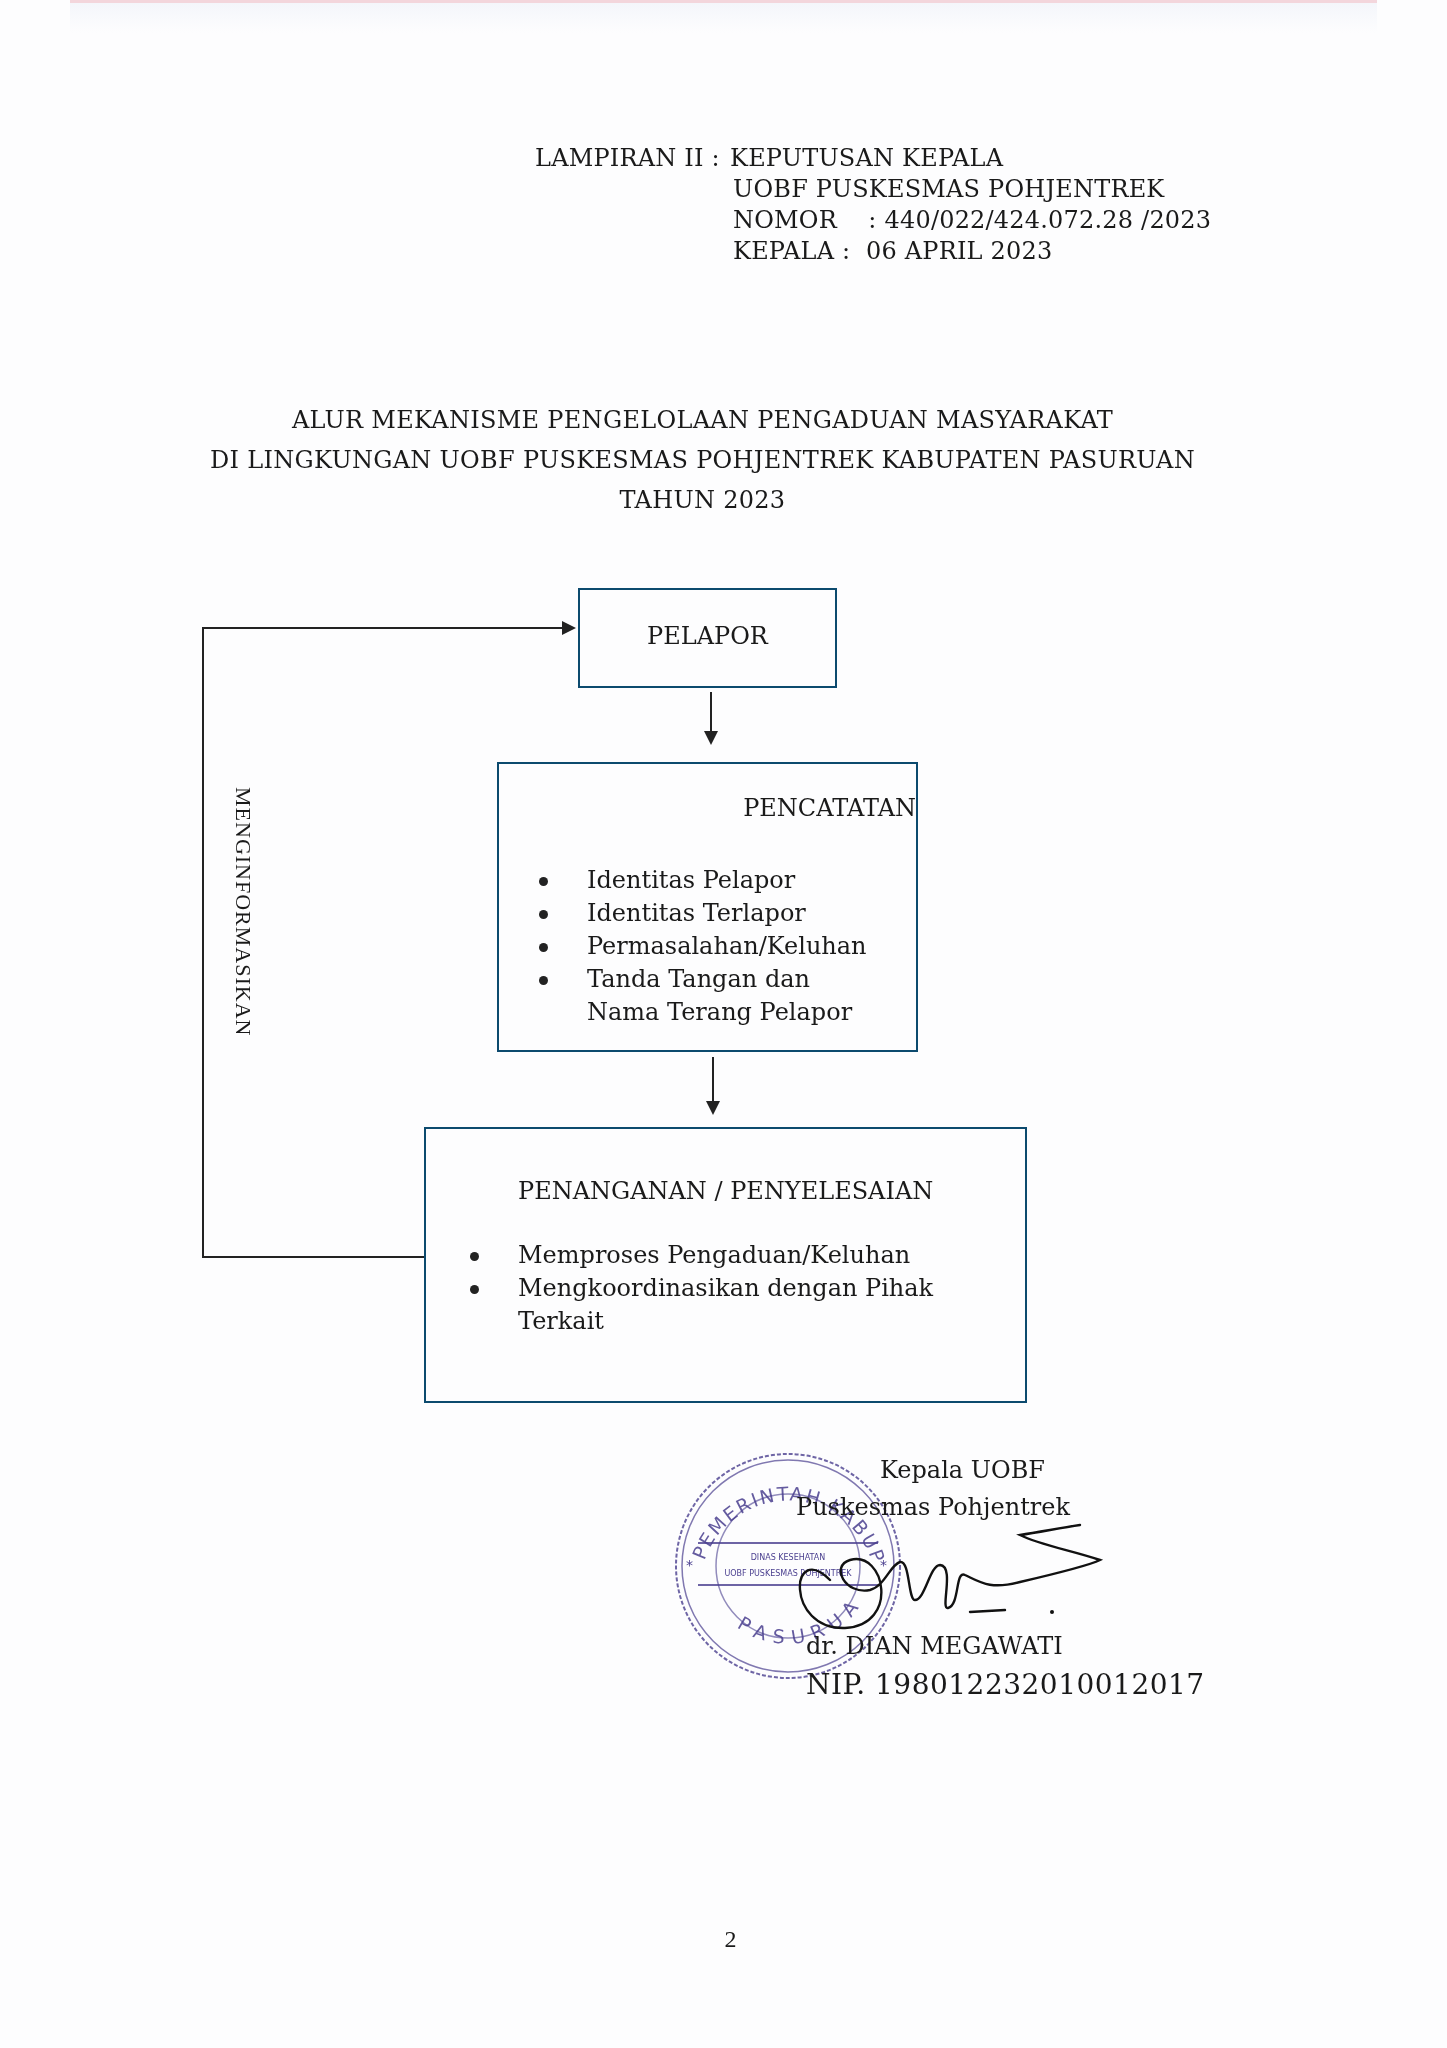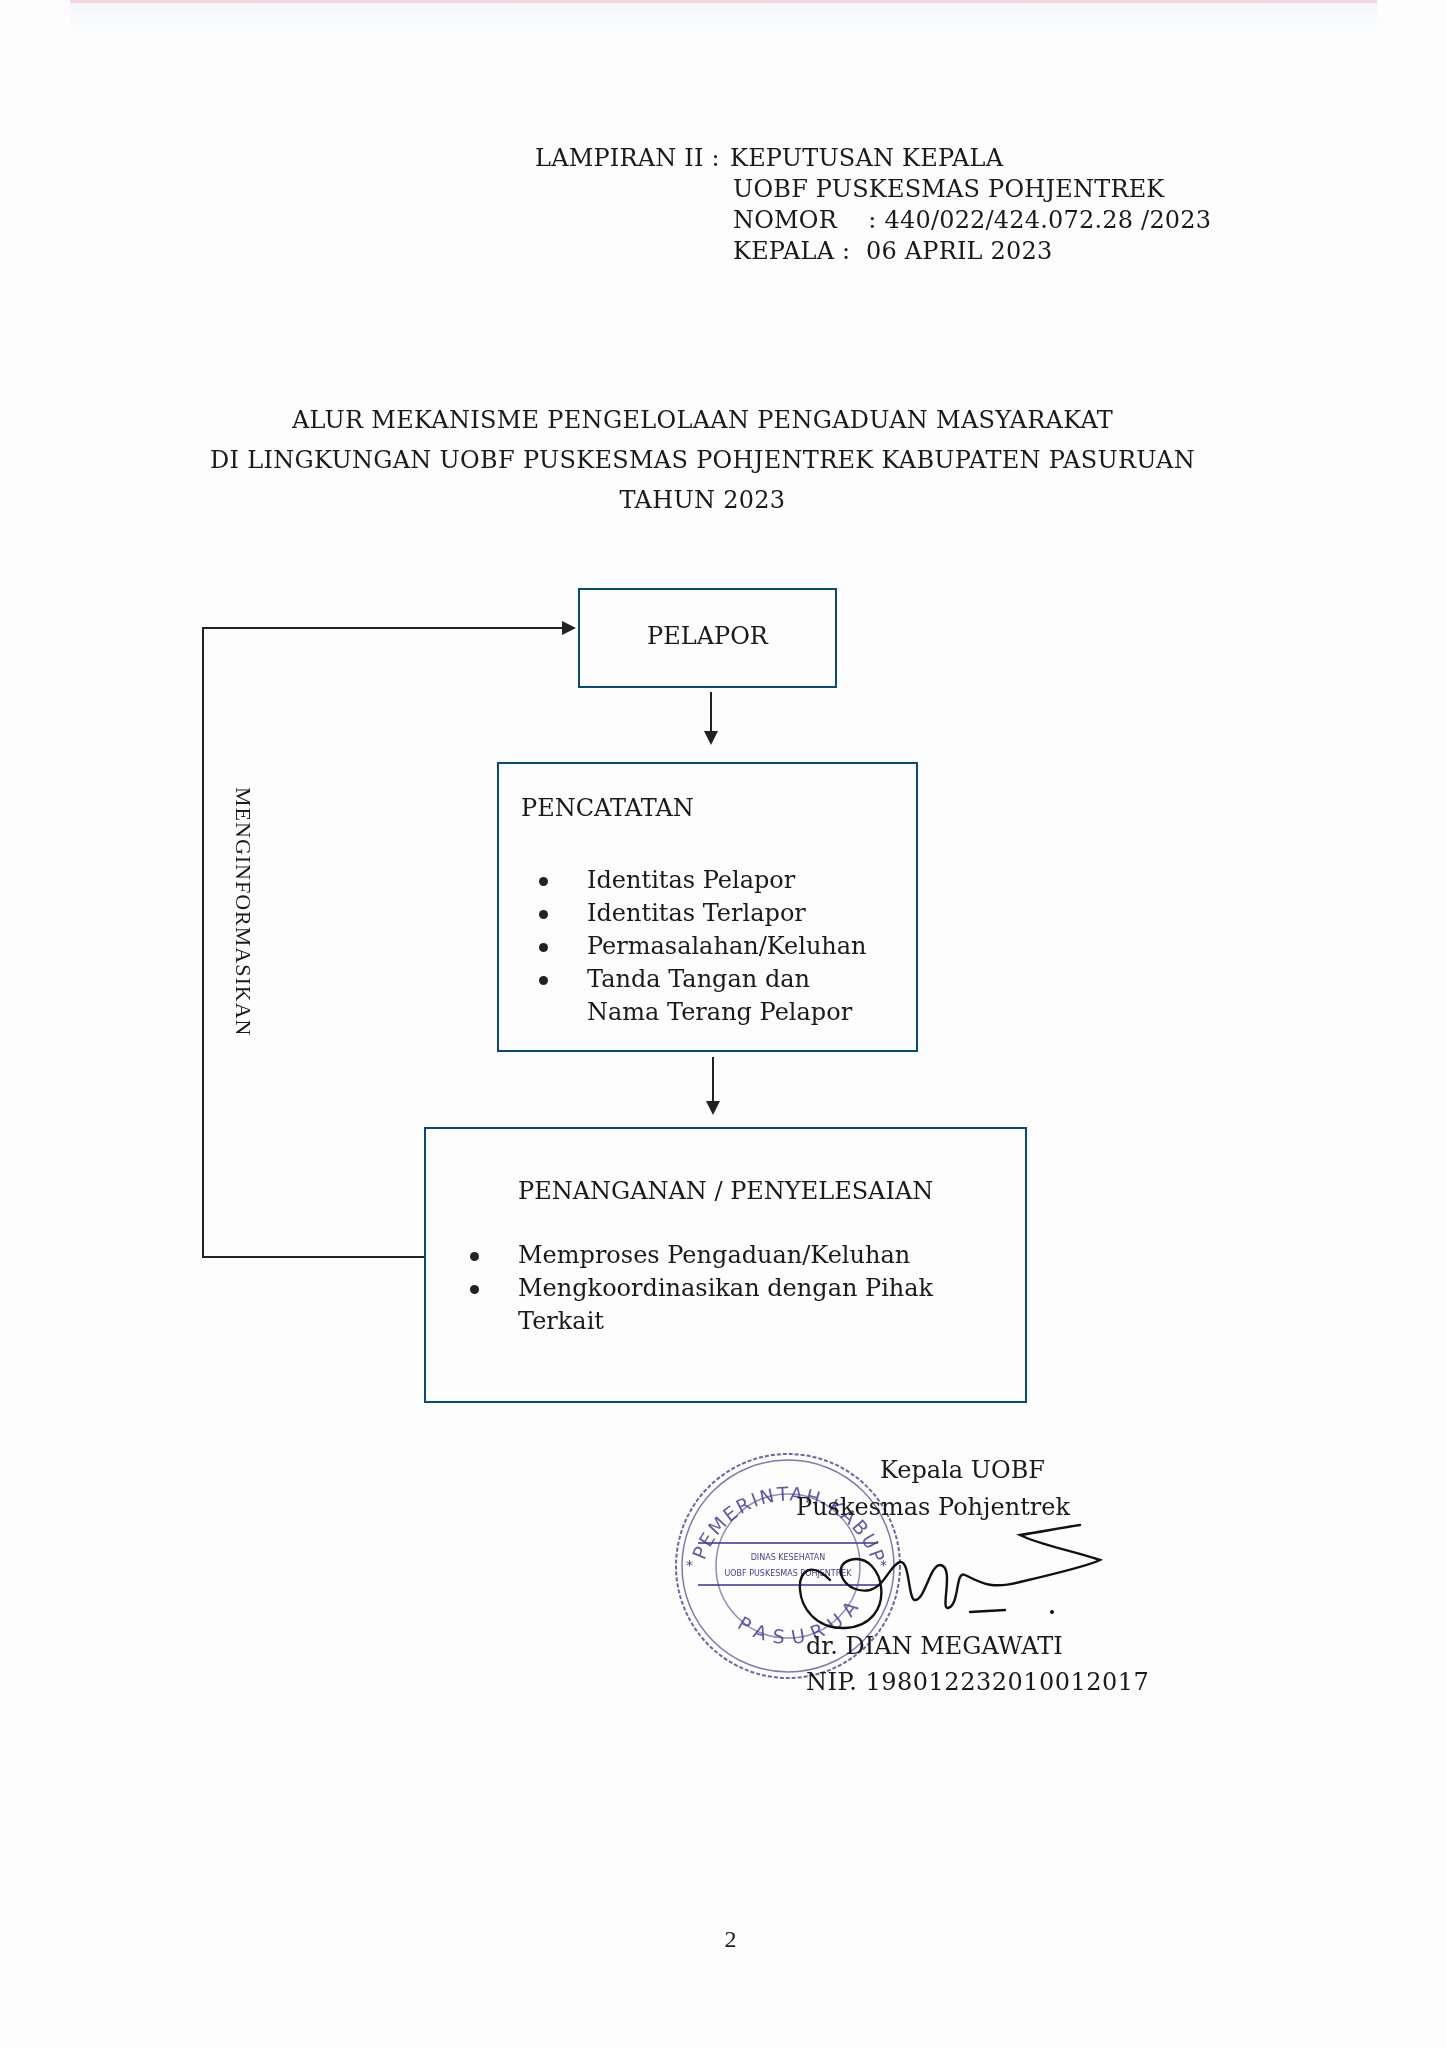--- a/index.html
+++ b/index.html
@@ -25,21 +25,21 @@
     position: absolute; left: 0; width: 1447px; top: 400px;
     text-align: center; font-size: 24px; line-height: 40px; letter-spacing: 0.3px;
   }
   .title div { position: relative; left: -21px; }
 
   .box { position: absolute; border: 2px solid #0c4a6e; background: transparent; box-sizing: border-box; }
   .box-pelapor { left: 578px; top: 588px; width: 259px; height: 100px; }
   .box-pelapor .h { position: absolute; left: 0; right: 0; top: 32px; text-align: center; font-size: 24px; }
 
   .box-pencatatan { left: 497px; top: 762px; width: 421px; height: 290px; }
-  .box-pencatatan .h { position: absolute; left: 12px; right: 0; top: 30px; text-align: left; font-size: 24px; padding-left: 10px; }
+  .box-pencatatan .h { position: absolute; left: 0; right: 0; top: 30px; text-align: right; font-size: 24px; padding-left: 10px; }
   .box-pencatatan ul { position: absolute; left: 40px; top: 100px; margin: 0; padding: 0; list-style: none; font-size: 24px; line-height: 33px; }
 
   .box-penanganan { left: 424px; top: 1127px; width: 603px; height: 276px; }
   .box-penanganan .h { position: absolute; left: 92px; top: 48px; font-size: 24px; }
   .box-penanganan ul { position: absolute; left: 44px; top: 110px; margin: 0; padding: 0; list-style: none; font-size: 24px; line-height: 33px; width: 520px; }
 
   ul li { position: relative; padding-left: 48px; }
   ul li .bullet { position: absolute; left: 0; top: 13px; width: 9px; height: 9px; border-radius: 50%; background: #222; }
 
   .vline { position: absolute; background: #222; }
@@ -51,21 +51,21 @@
     position: absolute; left: 230px; top: 787px;
     writing-mode: vertical-rl; font-size: 22px; letter-spacing: 1px;
     font-family: "Liberation Serif", serif;
   }
 
   .stamp { position: absolute; left: 672px; top: 1450px; width: 232px; height: 232px; }
   .sign-block { position: absolute; left: 796px; top: 1452px; font-size: 24px; line-height: 37px; }
   .sign-block .l1 { padding-left: 84px; }
   .sign-block .l2 { padding-left: 0; }
   .sign-name { position: absolute; left: 806px; top: 1632px; font-size: 24px; }
-  .sign-nip { position: absolute; left: 806px; top: 1668px; font-size: 24px; letter-spacing: 0.5px; }
+  .sign-nip { position: absolute; left: 806px; top: 1668px; font-size: 28px; letter-spacing: 0.5px; }
   .signature { position: absolute; left: 790px; top: 1520px; width: 330px; height: 120px; }
 
   .page-number { position: absolute; left: 0; width: 1447px; top: 1926px; text-align: center; font-size: 24px; font-family: "Liberation Serif", serif; }
   .page-number span { position: relative; left: 7px; }
 </style>
 </head>
 <body>
 
 <div class="top-edge"></div>
 <div class="page-shade"></div>

